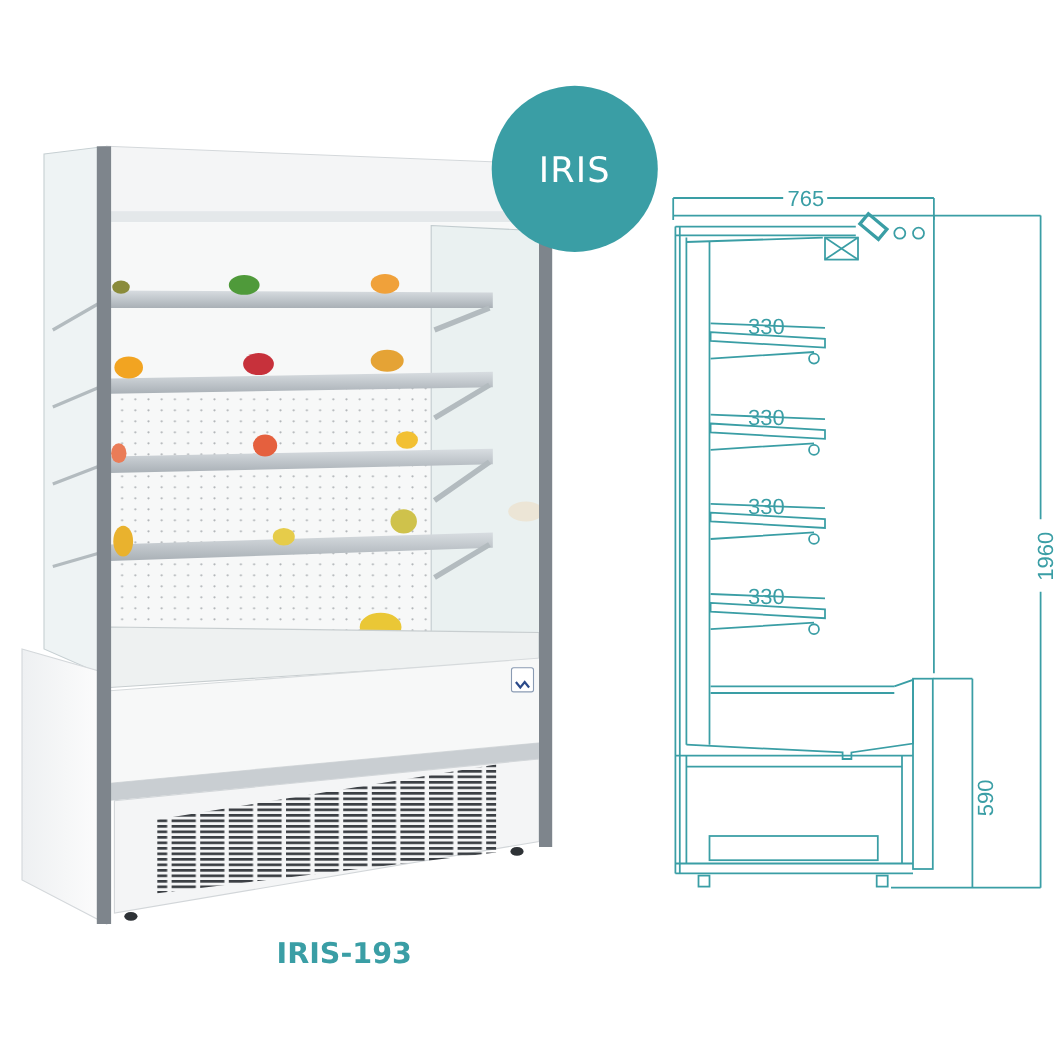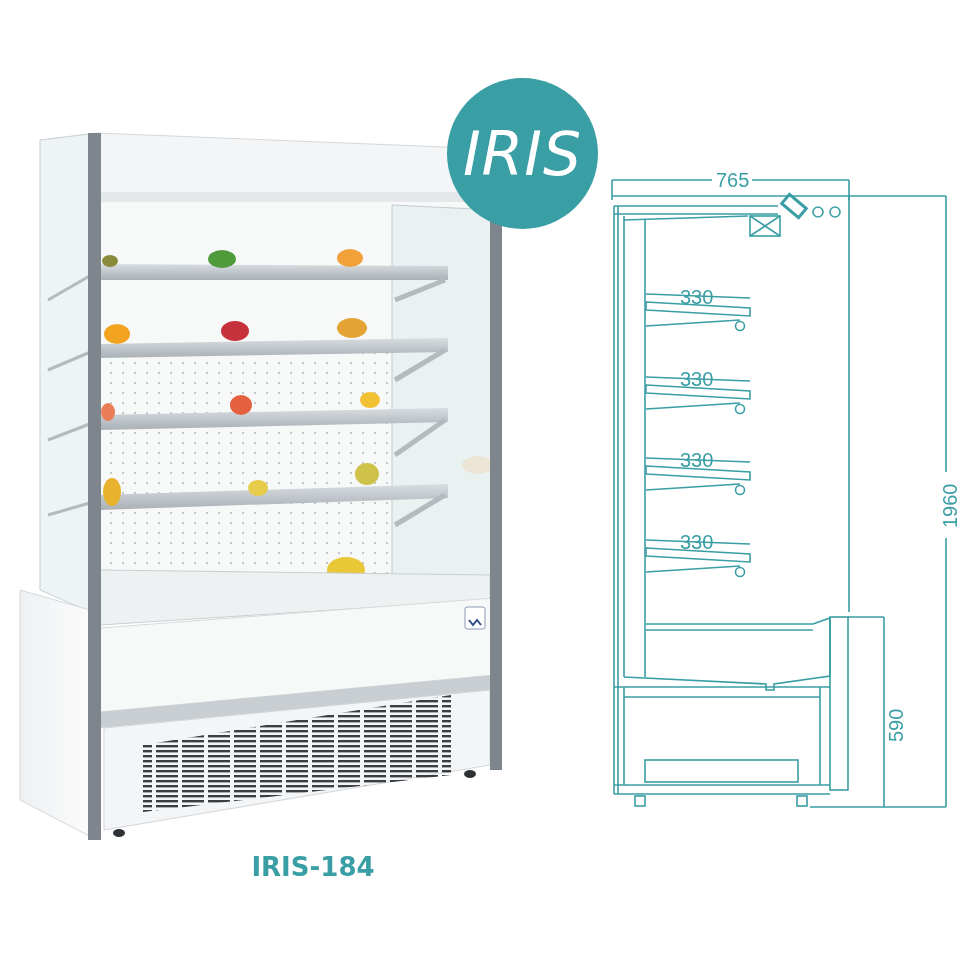--- a/index.html
+++ b/index.html
@@ -1,19 +1,19 @@
 <!DOCTYPE html>
 <html><head>
 <meta charset="utf-8">
 <style>
   html,body{margin:0;padding:0;background:#ffffff;}
   body{width:964px;height:964px;position:relative;overflow:hidden;font-family:"Liberation Sans",sans-serif;}
   .abs{position:absolute;}
   #photo{left:0;top:0;width:600px;height:964px;}
-  #badge{left:447px;top:78px;width:151px;height:151px;border-radius:50%;display:flex;align-items:center;justify-content:center;color:#fff;font-family:"DejaVu Sans",sans-serif;font-size:60px;letter-spacing:1px;font-style:italic;}
+  #badge{left:447px;top:78px;width:151px;height:151px;border-radius:50%;display:flex;align-items:center;justify-content:center;color:#fff;font-family:"DejaVu Sans",sans-serif;font-size:32px;letter-spacing:1px;}
   #model-caption{left:228px;top:852px;width:170px;text-align:center;font-family:"DejaVu Sans",sans-serif;font-weight:bold;font-size:26px;}
   #drawing{left:600px;top:150px;width:364px;height:670px;}
   .dim{font-family:"Liberation Sans",sans-serif;font-size:20px;}
 </style>
 </head>
 <body>
 
 <svg id="photo" class="abs" viewBox="0 0 600 964" xmlns="http://www.w3.org/2000/svg">
   <defs>
     <linearGradient id="bodyG" x1="0" x2="1">
@@ -87,21 +87,21 @@
   <rect x="490" y="210" width="12" height="560" fill="#7e858c"></rect>
 
   <ellipse cx="119" cy="833" rx="6" ry="4" fill="#2e3236"></ellipse>
   <ellipse cx="470" cy="774" rx="6" ry="4" fill="#2e3236"></ellipse>
 </svg>
 
 <div id="badge" class="abs" style="background:#3a9ea5;">
   <span>IRIS</span>
 </div>
 
-<div id="model-caption" class="abs" style="color:#3a9ea5;">IRIS-184</div>
+<div id="model-caption" class="abs" style="color:#3a9ea5;">IRIS-193</div>
 
 <svg id="drawing" class="abs" viewBox="600 150 364 670" xmlns="http://www.w3.org/2000/svg">
   <g stroke="#3a9ea5" stroke-width="1.6" fill="none">
 
     <line x1="612" y1="180" x2="612" y2="200"></line>
     <line x1="849" y1="180" x2="849" y2="200"></line>
     <line x1="612" y1="180" x2="712" y2="180"></line>
     <line x1="752" y1="180" x2="849" y2="180"></line>
 
     <line x1="612" y1="196" x2="946" y2="196"></line>

